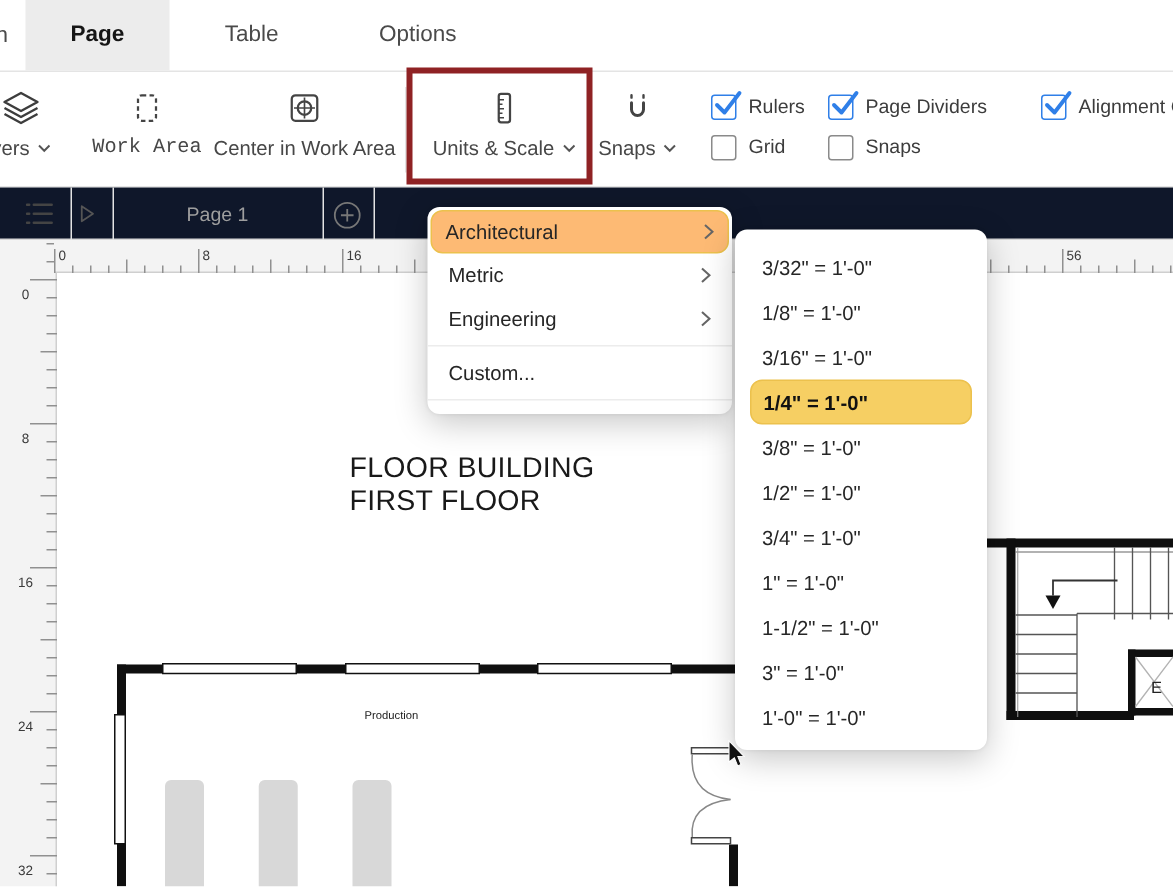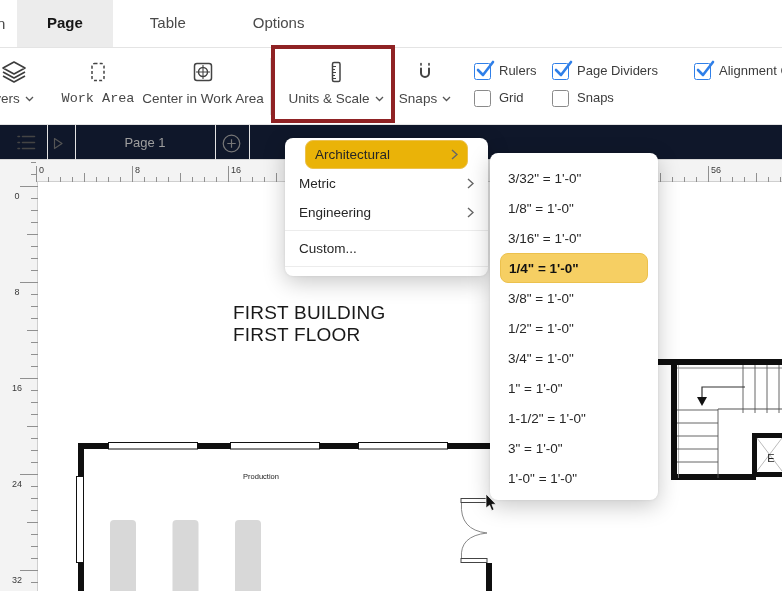--- a/index.html
+++ b/index.html
@@ -54,21 +54,21 @@
   .plan-title { position:absolute; left:233px; top:302px; z-index:1; font-size:19px;
     line-height:21.5px; color:#191919; letter-spacing:.2px; }
   
   .panel { position:absolute; background:#fff; border-radius:8px;
     box-shadow:0 6px 22px rgba(0,0,0,.22), 0 0 3px rgba(0,0,0,.08); }
   .units-panel { left:285px; top:138px; width:203px; padding:2px 0 6px; z-index:7; }
   .scale-panel { left:490px; top:153px; width:168px; padding:10px 0 7px; z-index:8; }
   .mrow { height:29px; display:flex; align-items:center; padding:0 14px; font-size:13.5px;
     color:#262626; cursor:pointer; white-space:nowrap; }
   .mrow .chev { margin-left:auto; }
-  .mrow.sel { background:#eab308; border:1px solid #ecc14d; border-radius:8px; margin:0 20px; padding:0 9px; font-weight:500;gap:23px; }
+  .mrow.sel { background:#fdba74; border:1px solid #ecc14d; border-radius:8px; margin:0 2px; padding:0 9px; font-weight:500;gap:23px; }
   .mdivider { height:1px; background:#ececec; margin:3px 0; }
   .srow { height:30px; display:flex; align-items:center; padding:0 18px; font-size:13.5px; color:#262626; cursor:pointer; white-space:nowrap; }
   .srow.sel { background:#f6cf63; border:1px solid #ecc14d; border-radius:8px; margin:0 10px; padding:0 8px; font-weight:600; color:#111; }
   
   .cursor { position:absolute; left:484px; top:493px; z-index:9; pointer-events:none; }
 </style>
 </head>
 <body>
 
 <div class="menubar">
@@ -323,21 +323,21 @@
       <line x1="696.5" y1="17" x2="696.5" y2="22" stroke="#909090" stroke-width="1"></line>
       <line x1="708.5" y1="17" x2="708.5" y2="22" stroke="#909090" stroke-width="1"></line>
       <line x1="720.5" y1="13" x2="720.5" y2="22" stroke="#909090" stroke-width="1"></line>
       <line x1="732.5" y1="17" x2="732.5" y2="22" stroke="#909090" stroke-width="1"></line>
       <line x1="744.5" y1="17" x2="744.5" y2="22" stroke="#909090" stroke-width="1"></line>
     </svg></div>
 
 <div class="canvas-area"></div>
 
 <div class="plan-title">
-  <div>FIRST BUILDING</div>
+  <div>FLOOR BUILDING</div>
   <div>FIRST FLOOR</div>
 </div>
 
 <svg class="plan" width="782" height="591" viewBox="0 0 782 591">
 
   <rect x="78" y="443" width="416" height="6" fill="#0f0f0f"></rect>
   <rect x="78" y="443" width="6" height="148" fill="#0f0f0f"></rect>
   <rect x="486" y="563" width="6" height="28" fill="#0f0f0f"></rect>
 
   <rect x="108.5" y="442.5" width="89" height="6.5" fill="#fff" stroke="#111" stroke-width="1"></rect>

